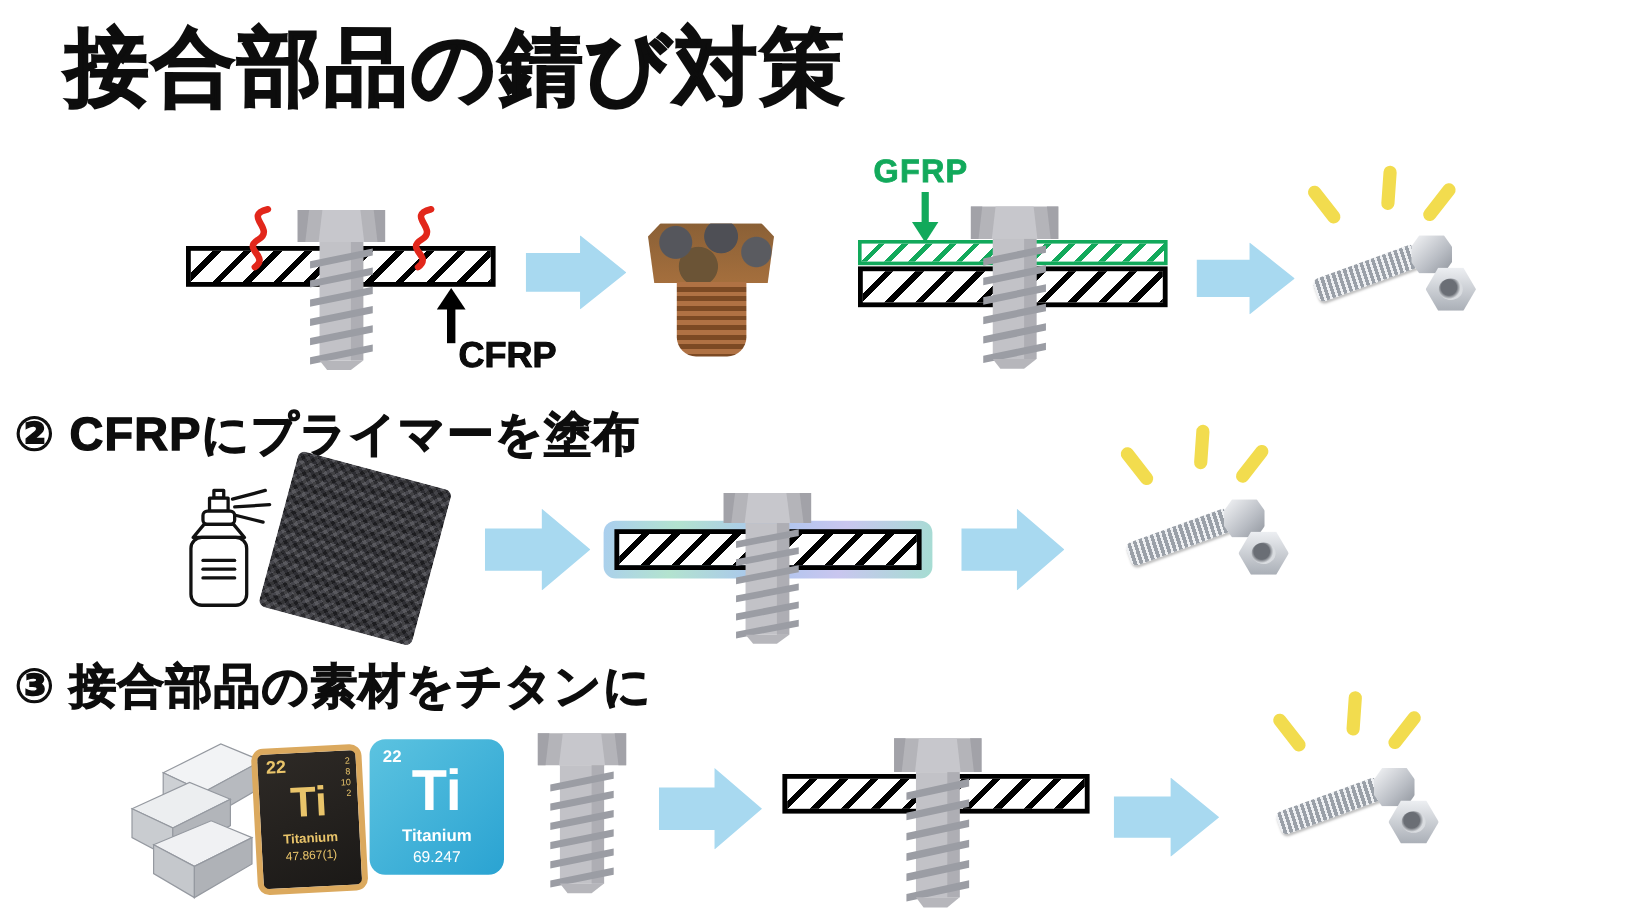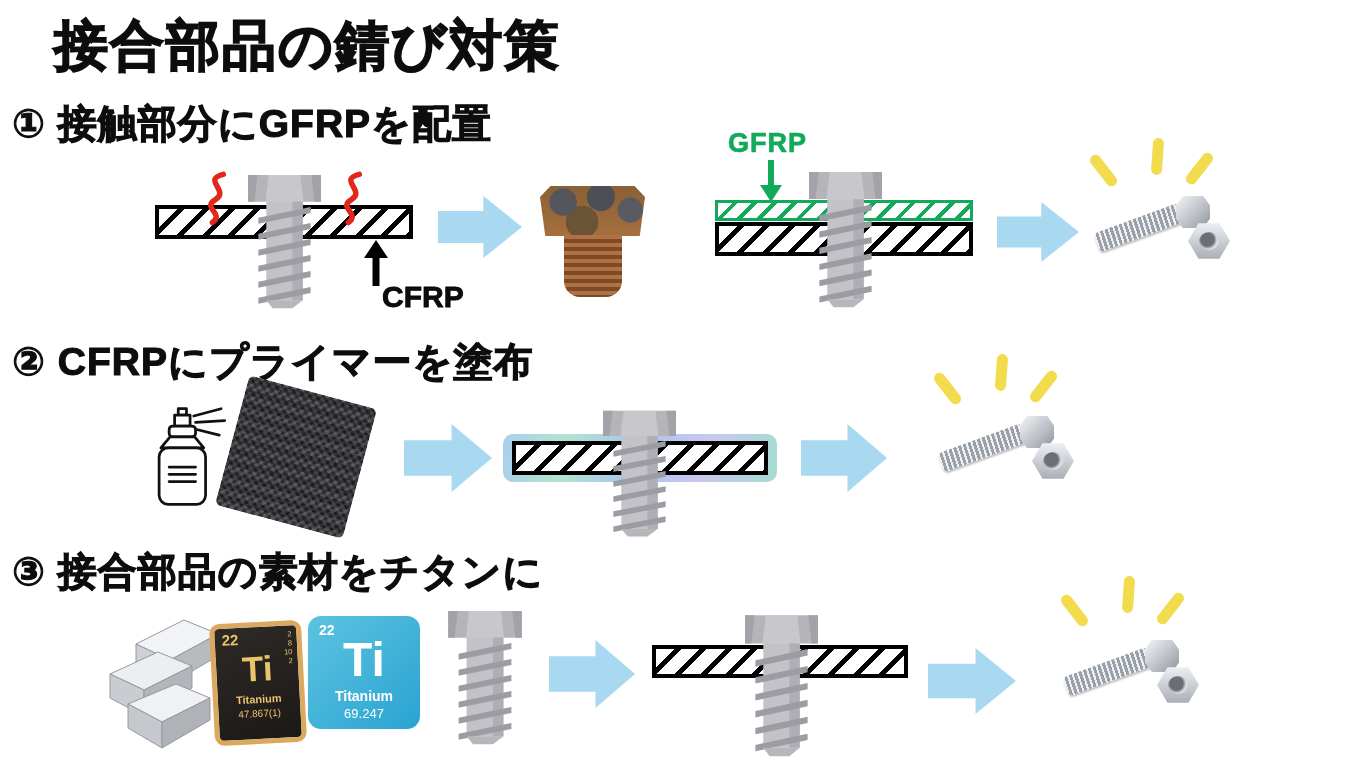--- a/index.html
+++ b/index.html
@@ -1,21 +1,21 @@
 <!DOCTYPE html>
 <html><head>
 <meta charset="utf-8">
 <style>
   html,body{margin:0;padding:0;background:#fff;}
   #stage{position:relative;width:1360px;height:765px;background:#fff;overflow:hidden;
          font-family:"Liberation Sans","DejaVu Sans",sans-serif;color:#0d0d0d;}
   .abs{position:absolute;}
 
   
-  .title{left:54px;top:10px;font-size:54px;font-weight:bold;letter-spacing:2px;
+  .title{left:54px;top:10px;font-size:70px;font-weight:bold;letter-spacing:2px;
          -webkit-text-stroke:1.6px #0d0d0d;}
   .h-step{font-size:39px;font-weight:bold;-webkit-text-stroke:1.1px #0d0d0d;letter-spacing:1px;}
   .h1{left:12px;top:97px;} .h2{left:12px;top:335px;} .h3{left:12px;top:545px;}
 
   
   .plate{border:4px solid #000;
          background:repeating-linear-gradient(135deg,#fff 0 13px,#000 13px 18px);}
   .plate-green{border:3px solid #12a95b;
          background:repeating-linear-gradient(135deg,#fff 0 10px,#12a95b 10px 14px);}
   .coat{border-radius:10px;
@@ -100,21 +100,20 @@
         <polygon points="27,190 93,174 93,183 27,199" fill="#9b9da4"></polygon>
         <polygon points="37,194 83,194 70,206 45,206" fill="#b6b6bb"></polygon>
       </g>
       <g id="squiggle">
         <path d="M30,5 C6,11 38,23 21,33 C6,42 32,48 18,58" fill="none" stroke="#e2271b" stroke-width="6" stroke-linecap="round"></path>
       </g>
     </defs>
   </svg>
 
   <div class="abs title">接合部品の錆び対策</div>
-  <div class="abs h-step h1">① 接触部分にGFRPを配置</div>
   <div class="abs h-step h2">② CFRPにプライマーを塗布</div>
   <div class="abs h-step h3">③ 接合部品の素材をチタンに</div>
 
   <div class="abs plate" style="left:155px;top:205px;width:250px;height:26px;"></div>
   <svg class="abs" style="left:237px;top:171px;z-index:2;" width="95" height="140" viewBox="0 0 120 210" preserveAspectRatio="none">
       <use href="#boltg"></use>
     </svg>
   <svg class="abs" style="left:196px;top:166px;z-index:3;" width="40" height="64" viewBox="0 0 44 62">
       <use href="#squiggle"></use>
     </svg>

